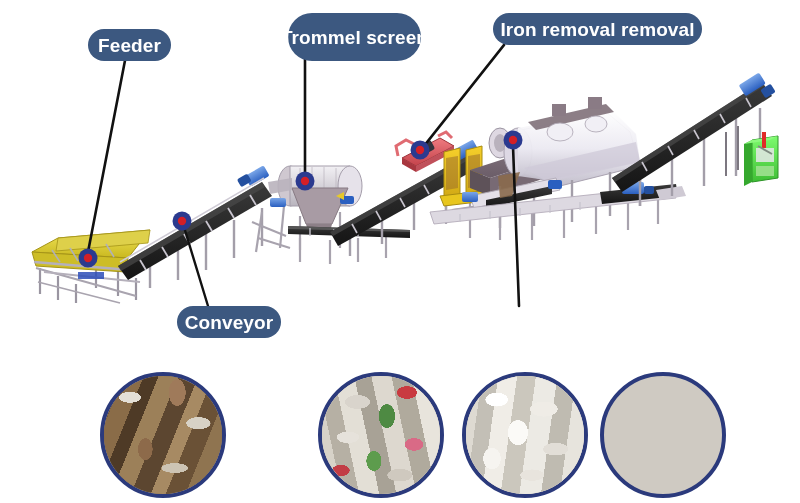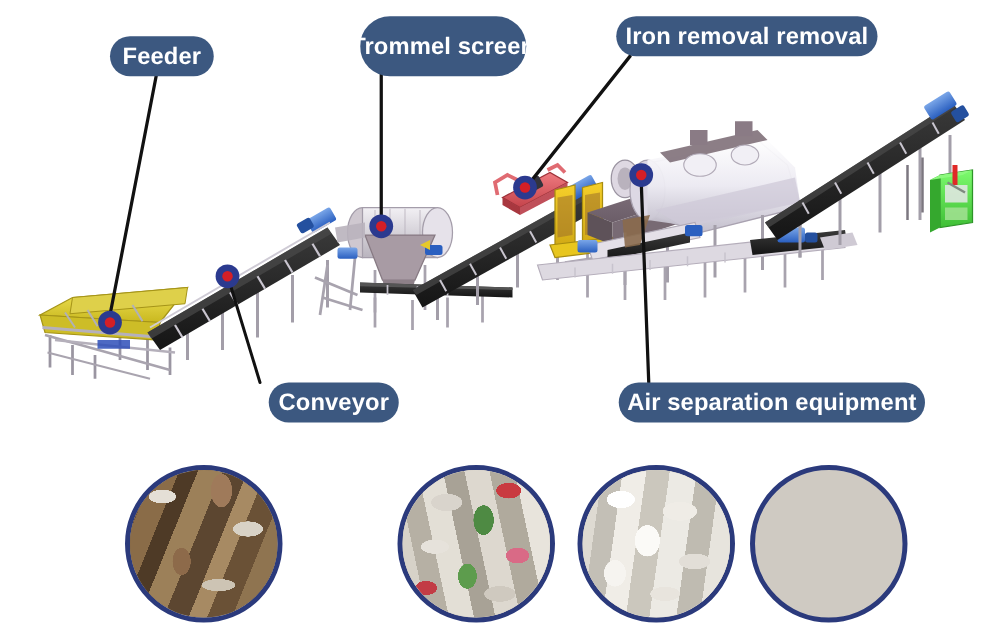--- a/index.html
+++ b/index.html
@@ -25,21 +25,21 @@
     letter-spacing:.1px;
     white-space:nowrap;
     box-sizing:border-box;
     line-height:1;
   }
   .callout span{display:block;}
 
   #callout-feeder{left:88px;top:13px;width:83px;height:32px;font-size:19px;margin-top:16px;}
   #callout-trommel{left:288px;top:13px;width:133px;height:48px;font-size:19px;}
   #callout-iron{left:493px;top:13px;width:209px;height:32px;font-size:19px;}
-  #callout-conveyor{left:177px;top:306px;width:104px;height:32px;font-size:19px;margin-left:38px;}
+  #callout-conveyor{left:177px;top:306px;width:104px;height:32px;font-size:19px;}
   #callout-air{left:495px;top:306px;width:245px;height:32px;font-size:19px;}
 
   
   #result-row{
     position:absolute;left:0;top:372px;width:800px;height:131px;
   }
   .result-circle{
     position:absolute;top:0;width:126px;height:126px;border-radius:50%;
     border:4px solid #2b3a7c;
     box-sizing:border-box;
@@ -438,23 +438,20 @@
   </div>
   <div class="callout" id="callout-trommel">
     <span>Trommel screen</span>
   </div>
   <div class="callout" id="callout-iron">
     <span>Iron removal removal</span>
   </div>
   <div class="callout" id="callout-conveyor">
     <span>Conveyor</span>
   </div>
-  <div class="callout" id="callout-air">
-    <span>Air separation equipment</span>
-  </div>
 
   <div id="result-row">
 
     <div class="result-circle" id="res-1">
       <div class="photo tex-mixed-waste"></div>
     </div>
 
     <div class="result-circle" id="res-2">
       <div class="photo tex-colorful-waste"></div>
     </div>

